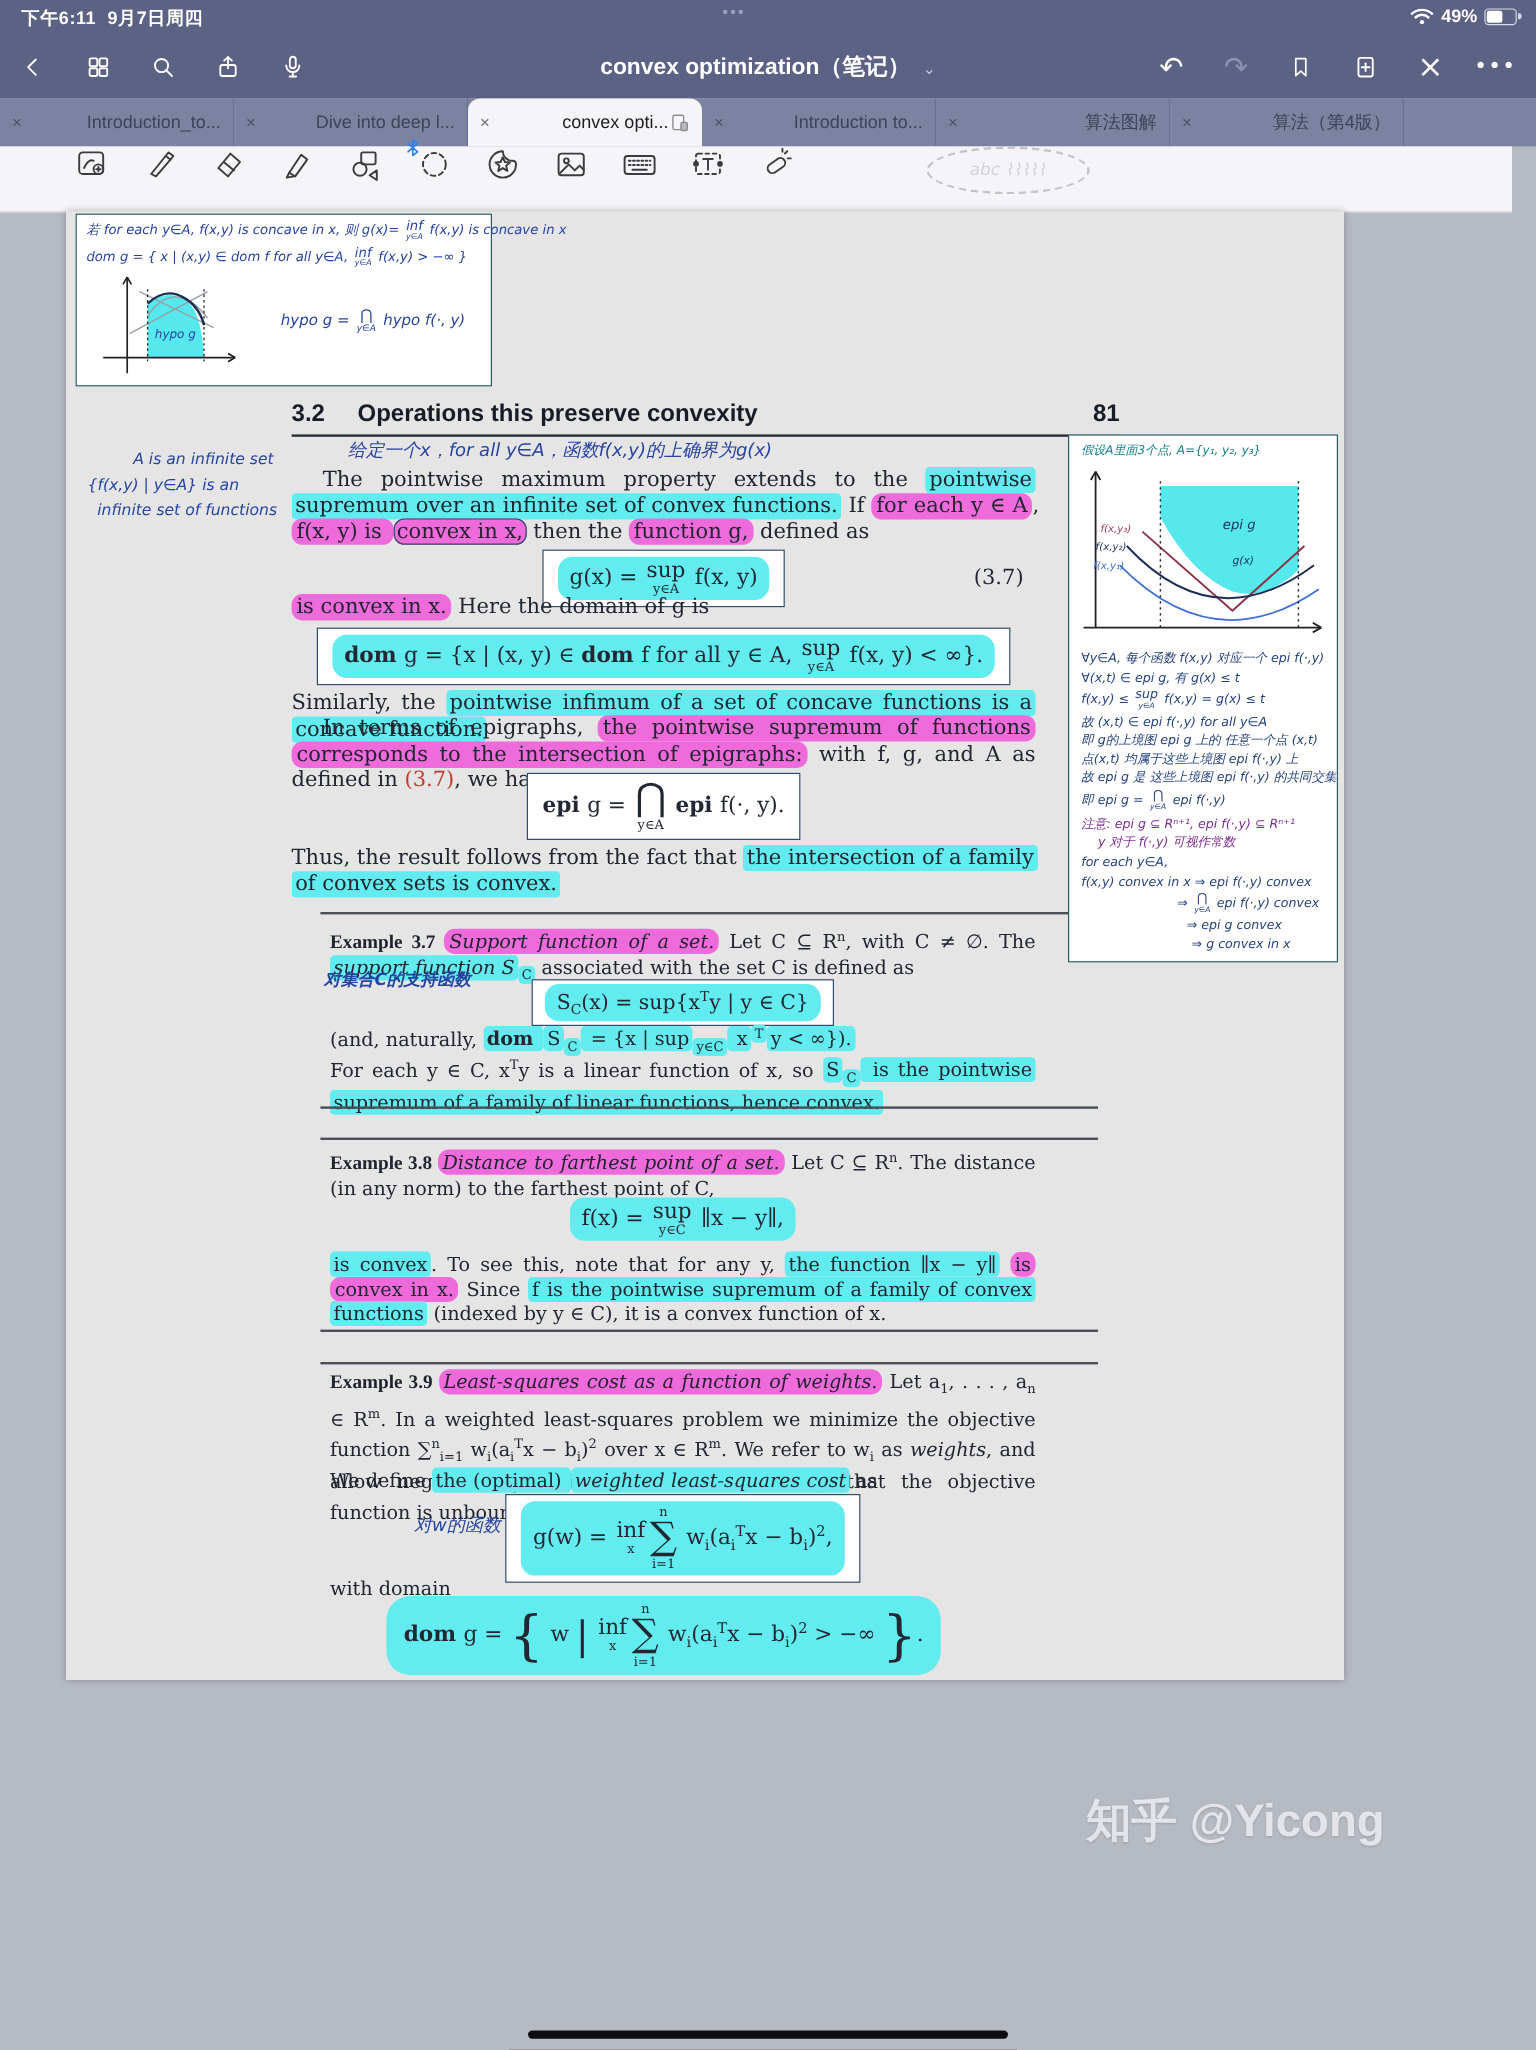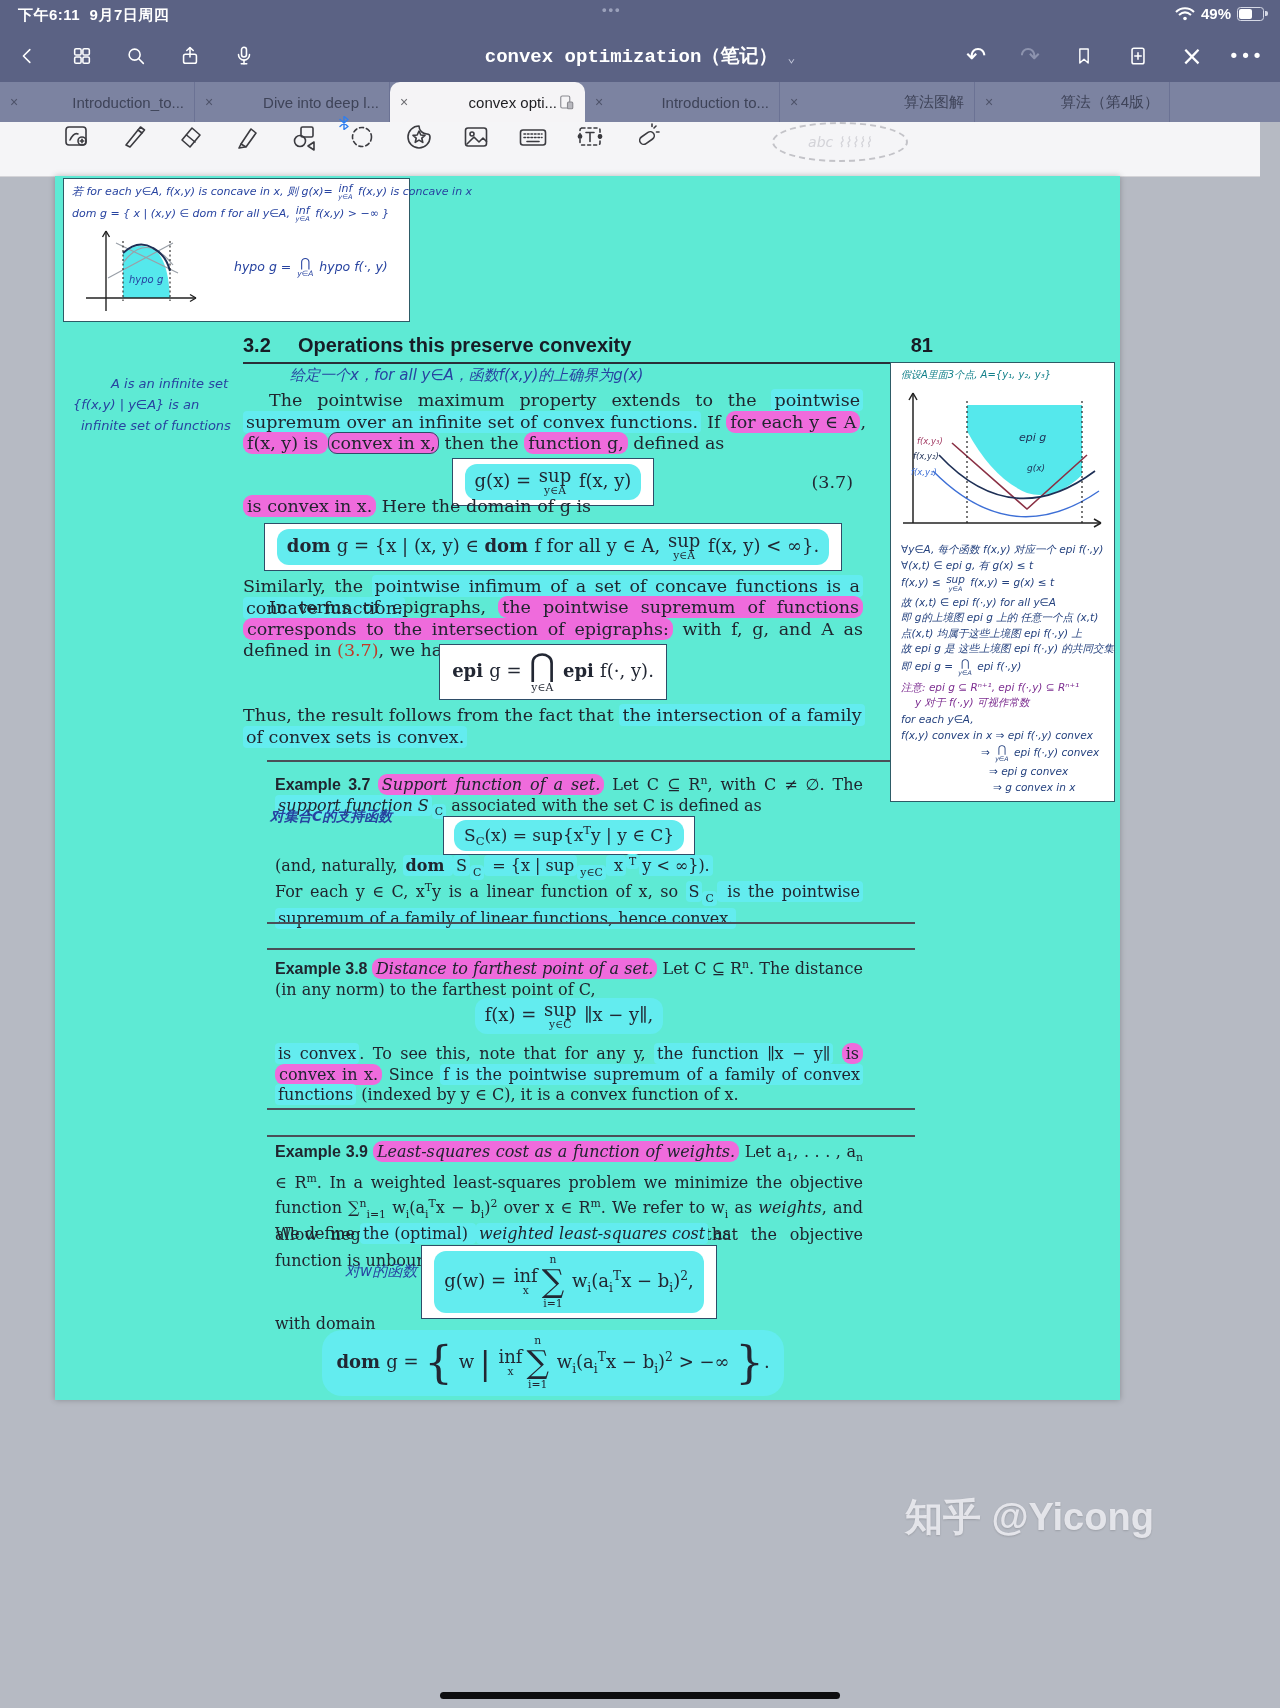--- a/index.html
+++ b/index.html
@@ -15,21 +15,21 @@
   .bat{position:relative;width:25px;height:12px;border:1.5px solid #d6d9e6;border-radius:3.5px}
   .bat i{position:absolute;left:1px;top:1px;bottom:1px;width:50%;background:#fff;border-radius:2px}
   .bat::after{content:"";position:absolute;right:-4.5px;top:3px;width:2.5px;height:5px;background:#d6d9e6;border-radius:0 2px 2px 0}
   .toolbar{left:0;top:30px;width:1280px;height:52px;background:#5b6284}
   .tb-group{position:absolute;top:0;height:52px;display:flex;align-items:center;gap:26px}
   .tb-btn{width:28px;height:28px;display:flex;align-items:center;justify-content:center;color:#fff;cursor:pointer}
   .tb-btn svg{stroke:#fff;fill:none;stroke-width:1.7;stroke-linecap:round;stroke-linejoin:round}
   .tb-char{font-family:"DejaVu Sans",sans-serif;font-size:24px;line-height:1;color:#fff}
   .tb-char.dim{color:#8d93ae}
   .doc-title{position:absolute;left:0;right:0;top:13px;text-align:center;color:#fff;font-size:19px;font-weight:700;
-             font-family:Liberation Mono, monospace}
+             font-family:Liberation Sans, sans-serif}
   .doc-title .chev{font-size:13px;color:#c3c7da;margin-left:10px;font-weight:400}
   
   .tabbar{left:0;top:82px;width:1280px;height:40px;background:#7c83a1;display:flex}
   .tab{width:195px;box-sizing:border-box;display:flex;align-items:center;padding:0 10px;border-right:1px solid #6b7294;
        font-family:"Liberation Sans","DejaVu Sans",sans-serif;font-size:15px;color:#3e4358;cursor:pointer}
   .tab .x{font-size:14px;color:#4d5269;margin-right:4px}
   .tab .lbl{flex:1;text-align:right;white-space:nowrap;overflow:hidden}
   .tab.active{background:#f5f4f6;border-radius:10px 10px 0 0;border-right:none;color:#1d1d21}
   .tab.active .x{color:#6d6d72}
   .tab svg{stroke:#8a8a90;fill:none;stroke-width:1.5}
@@ -37,35 +37,35 @@
   .toolsbar{left:0;top:122px;width:1260px;height:54px;background:#f5f5f7;border-bottom:1px solid #d4d4d8;
             display:flex;align-items:flex-start}
   .tool{width:30px;height:30px;margin-left:27px;display:flex;align-items:center;justify-content:center;
         position:relative;cursor:pointer}
   .tool svg{stroke:#3b3b40;fill:none;stroke-width:1.6;stroke-linecap:round;stroke-linejoin:round}
   .tool .bt{position:absolute;left:-8px;top:-6px}
   .abc-oval{margin-left:110px;width:132px;height:36px;border:2px dashed #c3c3c8;border-radius:50%;
             display:flex;align-items:center;justify-content:center;color:#d3d3d8;font-style:italic;
             font-family:"DejaVu Sans",sans-serif;font-size:14px}
   
-  .pdfpage{left:55px;top:176px;width:1065px;height:1224px;background:#5eead4;box-shadow:0 0 6px rgba(0,0,0,.25)}
+  .pdfpage{left:55px;top:176px;width:1065px;height:1224px;background:#e5e5e5;box-shadow:0 0 6px rgba(0,0,0,.25)}
   .para{font-size:17.5px;line-height:21.5px;text-align:justify;color:#20252f}
   .expara{font-size:16px;line-height:20.5px;text-align:justify;color:#20252f}
   .h32{font-family:"Liberation Sans","DejaVu Sans",sans-serif;font-weight:700;font-size:20px;color:#171c26}
   .rule{background:#4a4f58;height:1.5px}
   .hw{font-family:"DejaVu Sans","Liberation Sans",sans-serif;font-style:italic;color:#2743a0}
   .hw-teal{color:#12808a}
   
   .hl-c{background:#63ecef;border-radius:4px;padding:1px 3px;-webkit-box-decoration-break:clone;box-decoration-break:clone}
   .hl-p{background:#ef6bdc;border-radius:9px;padding:1px 4px;-webkit-box-decoration-break:clone;box-decoration-break:clone}
   .box{border:1.6px solid #2e4d68;padding:0 2px}
   .red{color:#c23a28}
   .b{font-weight:700}
   .it{font-style:italic}
-  .sans{font-family:Liberation Sans, sans-serif}
+  .sans{font-family:Liberation Serif, serif}
   .sup{vertical-align:super;font-size:68%}
   .sub{vertical-align:sub;font-size:68%}
   .purple{color:#7c2d90}
   .brace{font-size:250%;font-weight:400;vertical-align:middle;line-height:0;font-family:"DejaVu Serif",serif}
   .brace-bar{font-size:180%;vertical-align:middle;line-height:0}
   .stk{display:inline-flex;flex-direction:column;align-items:center;vertical-align:middle;line-height:1;margin:0 2px}
   .stk .opr{line-height:1}
   .stk.big .opr{font-size:175%}
   .stk .ou{font-size:60%;line-height:1.15}
   .eqrow{text-align:center}

